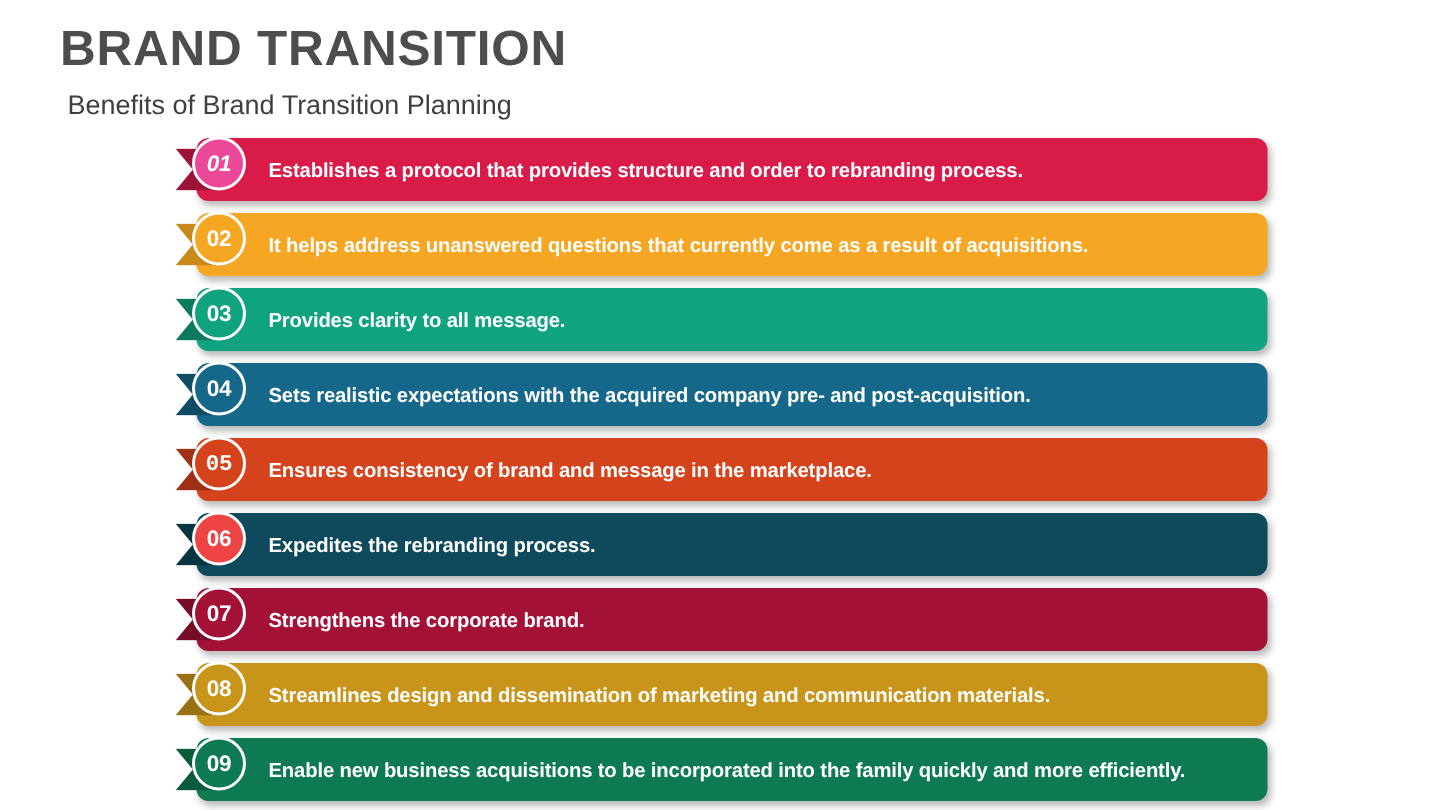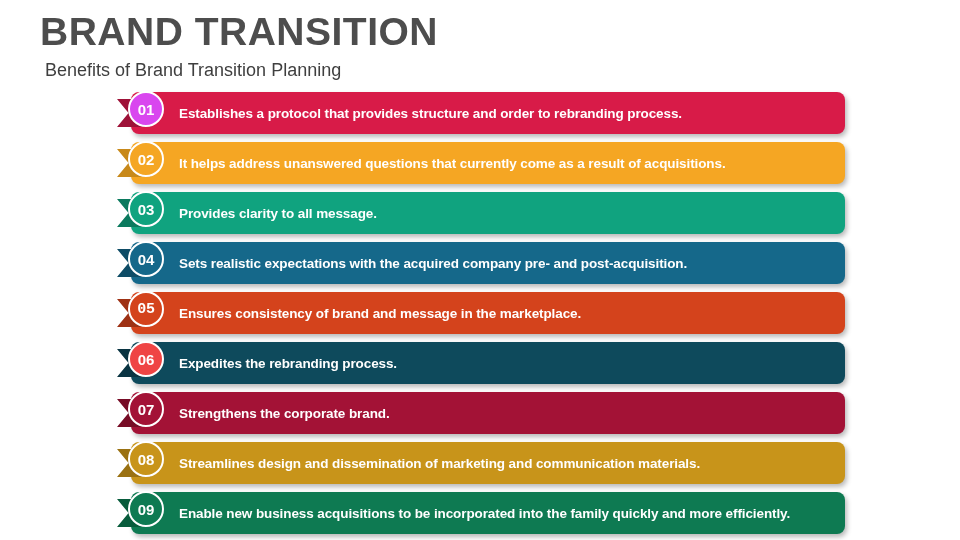--- a/index.html
+++ b/index.html
@@ -23,21 +23,21 @@
   }
 
   
   .header {
     position: absolute;
     left: 40px;
     top: 14px;
     width: 880px;
   }
   .slide-title {
-    font-size: 39px;
+    font-size: 33px;
     font-weight: bold;
     color: #4d4d4d;
     letter-spacing: 0.5px;
     line-height: 36px;
     margin: 0;
     white-space: nowrap;
   }
   .slide-subtitle {
     font-size: 18px;
     font-weight: normal;
@@ -129,21 +129,21 @@
 
   <div class="header">
     <h1 class="slide-title">BRAND TRANSITION</h1>
     <div class="slide-subtitle">Benefits of Brand Transition Planning</div>
   </div>
 
   <div class="rows">
       <div class="row">
         <div class="bar" style="background: rgb(216, 27, 72);"></div>
         <div class="tab" style="background: rgb(158, 18, 56);"></div>
-        <div class="badge" style="background: #d946ef;">
+        <div class="badge" style="background: #ec4899; font-style: italic;">
           <span class="badge-num">01</span>
         </div>
         <div class="statement">Establishes a protocol that provides structure and order to rebranding process.</div>
       </div>
       <div class="row">
         <div class="bar" style="background: rgb(245, 166, 35);"></div>
         <div class="tab" style="background: rgb(200, 137, 26);"></div>
         <div class="badge" style="background: rgb(245, 166, 35);">
           <span class="badge-num">02</span>
         </div>

